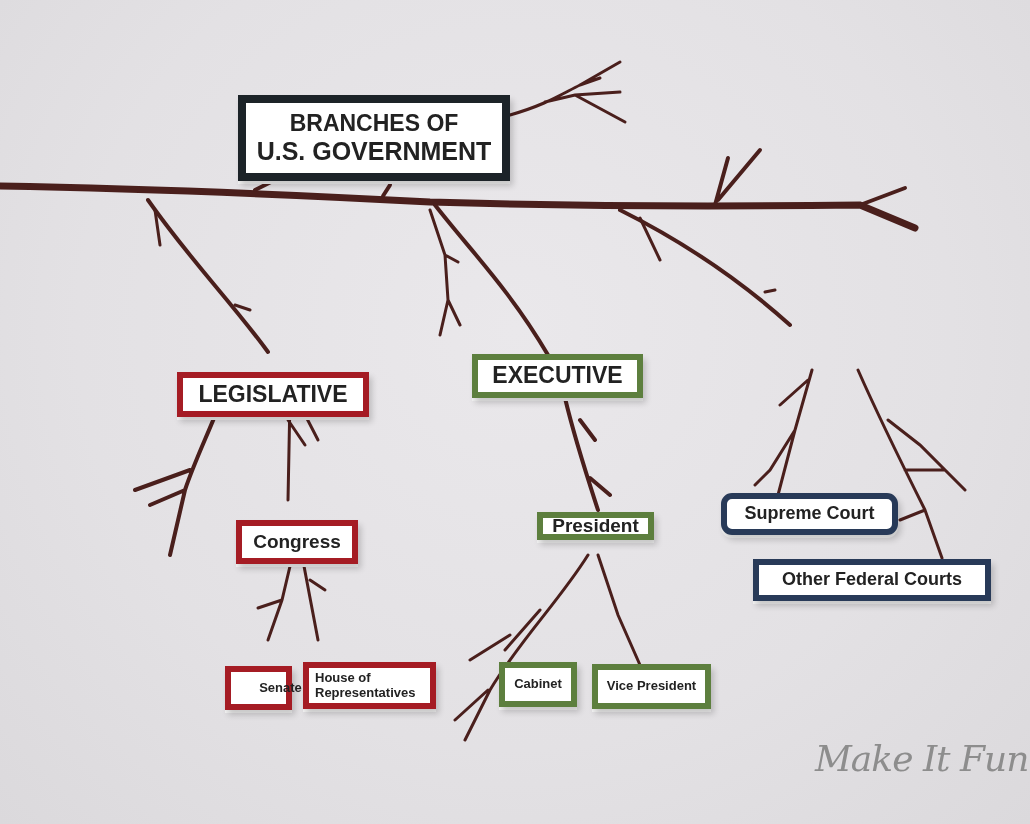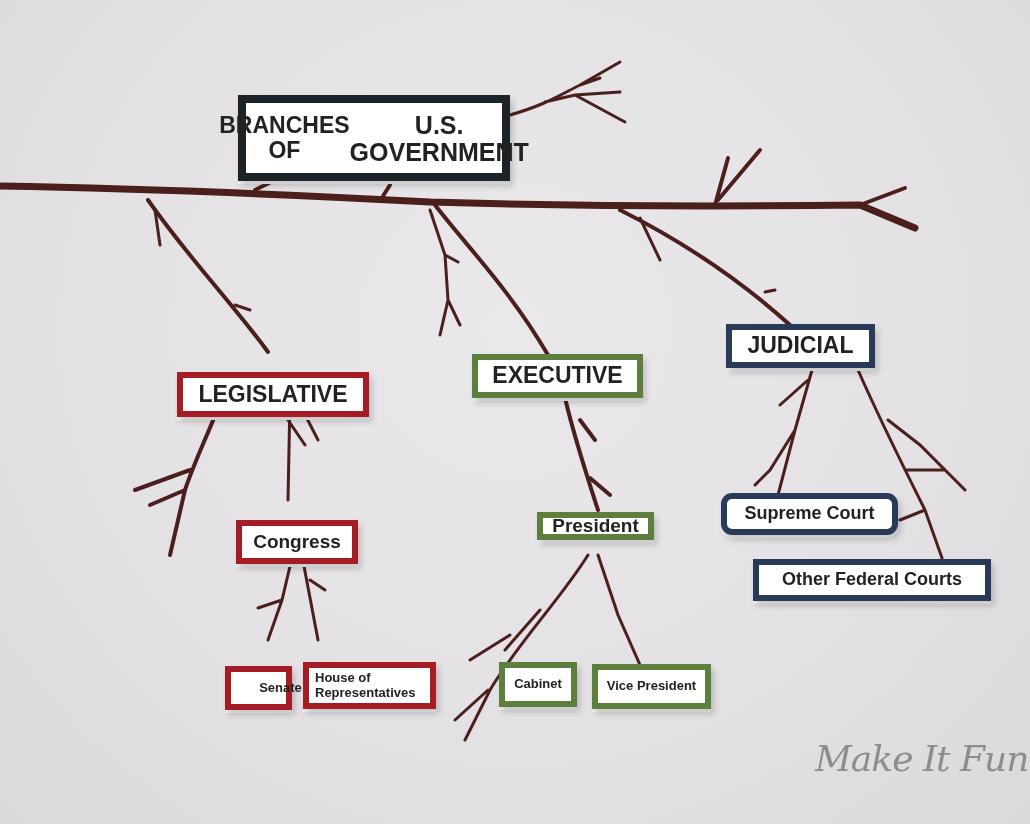--- a/index.html
+++ b/index.html
@@ -49,36 +49,33 @@
       <path d="M565,398 C575,440 585,470 598,510 M580,420 L595,440 M590,478 L610,495" stroke-width="4"></path>
 
       <path d="M588,555 C560,600 520,640 490,690 L465,740 M540,610 L505,650 M488,690 L455,720 M510,635 L470,660" stroke-width="3"></path>
       <path d="M598,555 L618,615 L640,665" stroke-width="3"></path>
 
       <path d="M812,370 L795,430 L778,495 M795,430 L770,470 L755,485 M808,380 L780,405" stroke-width="3"></path>
       <path d="M858,370 C880,420 905,470 925,510 L942,558 M888,420 L920,445 L965,490 M905,470 L945,470 M925,510 L900,520" stroke-width="3"></path>
     </g>
   </svg>
 
-  <div class="label black" style="left:238px;top:95px;width:272px;height:86px;font-size:23px;flex-direction:row;">
+  <div class="label black" style="left:238px;top:95px;width:272px;height:86px;font-size:23px;flex-direction:column;">
     <span>BRANCHES OF</span>
     <span style="font-size:25px;margin-top:2px;">U.S. GOVERNMENT</span>
   </div>
 
   <div class="label red" style="left:177px;top:352px;width:192px;height:45px;font-size:23px;">
     <span>LEGISLATIVE</span>
   </div>
 
   <div class="label green" style="left:472px;top:354px;width:171px;height:44px;font-size:23px;">
     <span>EXECUTIVE</span>
   </div>
 
-  <div class="label navy" style="left:726px;top:324px;width:149px;height:44px;font-size:23px;">
-    <span>JUDICIAL</span>
-  </div>
 
   <div class="label red" style="left:236px;top:500px;width:122px;height:44px;font-size:19px;">
     <span>Congress</span>
   </div>
 
   <div class="label green" style="left:537px;top:512px;width:117px;height:28px;font-size:19px;">
     <span>President</span>
   </div>
 
   <div class="label navy" style="left:721px;top:493px;width:177px;height:42px;font-size:18px;border-radius:11px;">

